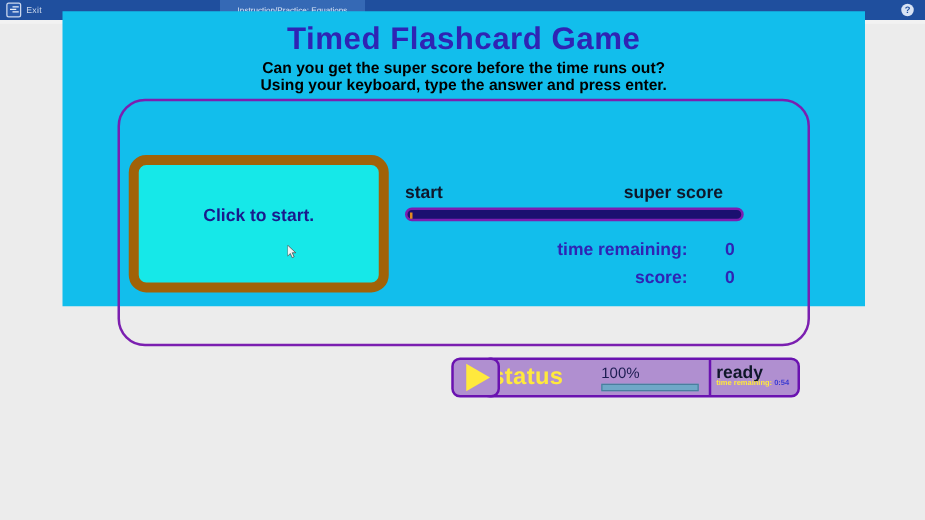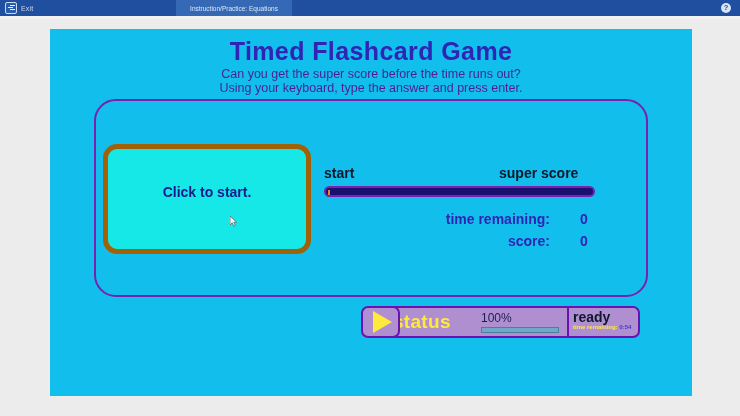--- a/index.html
+++ b/index.html
@@ -81,61 +81,61 @@
   .topbar-underline {
     position: absolute;
     left: 0; top: 16px;
     width: 740px; height: 3px;
     background: #f2f2f2;
   }
 
   
   .stage {
     position: absolute;
-    left: 50px; top: 29px;
-    width: 642px; height: 367px;
+    left: 50px; top: 9px;
+    width: 642px; height: 236px;
     background: #12beec;
   }
   .title {
     position: absolute;
     left: 0; top: 8px;
     width: 642px;
     text-align: center;
     color: #2f24b4;
     font-size: 25px;
     font-weight: bold;
     letter-spacing: .4px;
   }
   .subtitle {
     position: absolute;
     left: 0;
     width: 642px;
     text-align: center;
-    color: #4c1d95;
+    color: #000000;
     font-size: 12.5px;
-    font-weight: normal;
+    font-weight: bold;
   }
   .subtitle-1 { top: 38px; }
   .subtitle-2 { top: 52px; }
 
   .panel {
     position: absolute;
     left: 44px; top: 70px;
     width: 554px; height: 198px;
     border: 2px solid #7b1fb0;
     border-radius: 22px;
     box-sizing: border-box;
   }
 
   .start-card {
     position: absolute;
     left: 53px; top: 115px;
     width: 208px; height: 110px;
     background: #16e8e8;
-    border: 5px solid #a16207;
+    border: 8px solid #a16207;
     border-radius: 14px;
     box-sizing: border-box;
     display: flex;
     align-items: center;
     justify-content: center;
     cursor: pointer;
   }
   .start-card-label {
     color: #1a1a8c;
     font-size: 14px;

